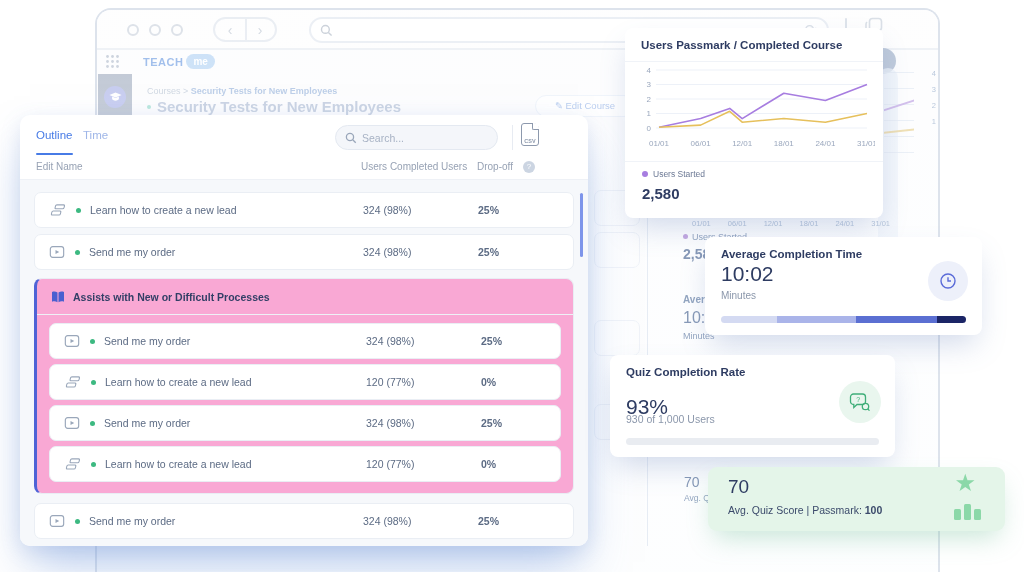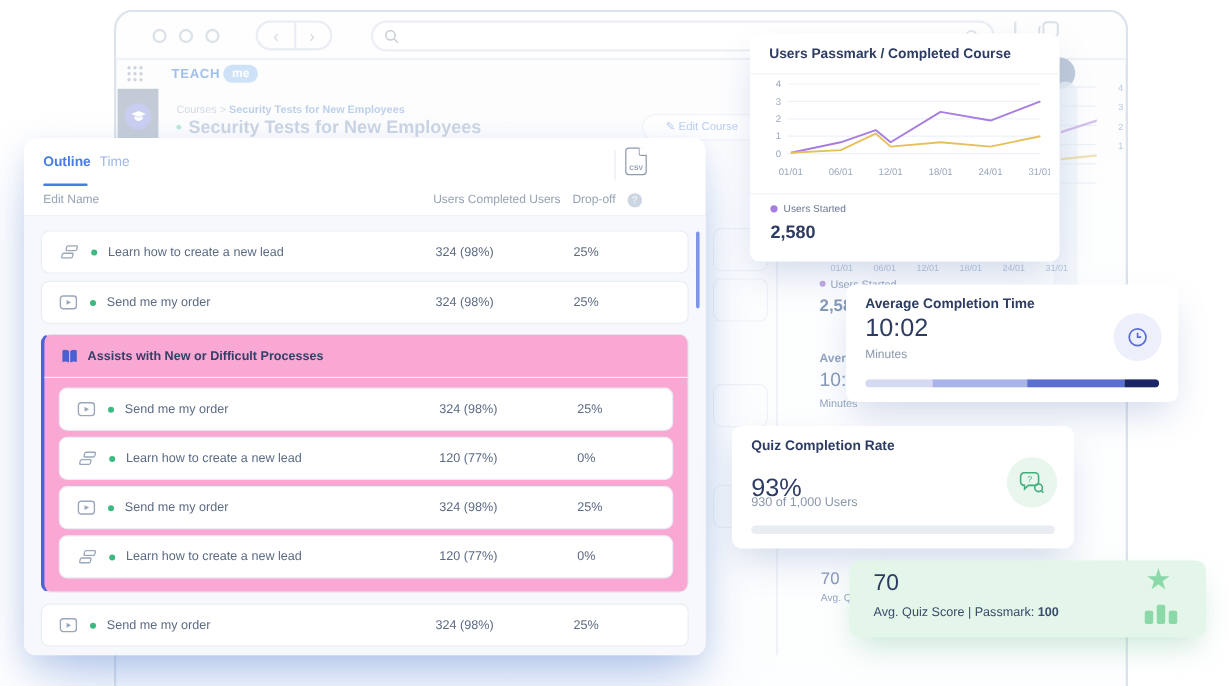--- a/index.html
+++ b/index.html
@@ -61,21 +61,21 @@
   .ghost-cardB .u { font-size:9px; margin-top:4px; }
   .ghost-score { position:absolute; left:684px; top:474px; white-space:nowrap; }
   .ghost-score .v { font-size:14px; color:#8799b7; }
   .ghost-score .l { font-size:8.5px; margin-top:3px; }
 
   
   .panel { position:absolute; left:20px; top:115px; width:568px; height:431px; background:#fff; border-radius:10px;
     box-shadow:0 26px 45px -10px rgba(110,150,220,.5), 0 6px 20px rgba(110,140,200,.18); overflow:hidden; z-index:10; }
   .p-header { position:relative; height:44px; }
   .tab { position:absolute; top:14px; font-size:11.5px; }
-  .tab.on { left:16px; color:#477be6; font-weight:bold; }
+  .tab.on { left:16px; color:#477be6; font-weight:normal; }
   .tab.off { left:63px; color:#9fb6e8; }
   .tab-underline { position:absolute; left:16px; top:38px; width:37px; height:2px; background:#477be6; border-radius:2px; }
   .p-search { position:absolute; left:315px; top:10px; width:163px; height:25px; background:#f4f6fa; border:1px solid #e4e9f1; border-radius:13px; }
   .p-search svg { position:absolute; left:9px; top:6px; }
   .p-search input { position:absolute; left:26px; top:1px; width:128px; height:21px; border:none; outline:none; background:transparent;
     font-size:10.5px; color:#7b8798; font-family:"Liberation Sans", sans-serif; }
   .p-search input::placeholder { color:#a7b2c4; }
   .p-vdiv { position:absolute; left:492px; top:10px; width:1px; height:25px; background:#e7ebf2; }
   .csv-ic { position:absolute; left:501px; top:8px; width:18px; height:23px; border:1.5px solid #8d99ad; border-radius:3px 6px 3px 3px; }
   .csv-ic .fold { position:absolute; right:-1px; top:-1px; width:7px; height:7px; background:#fff; border-left:1.5px solid #8d99ad; border-bottom:1.5px solid #8d99ad; border-radius:0 5px 0 2px; }
@@ -86,21 +86,21 @@
   .col-completed { left:341px; }
   .col-dropoff { left:457px; }
   .qmark { position:absolute; left:503px; top:1px; width:12px; height:12px; border-radius:50%; background:#ccd5e2; color:#fff;
     font-size:8px; text-align:center; line-height:12px; }
   .p-body { position:relative; height:366px; background:#f6f8fb; padding:12px 14px 0 14px; overflow:hidden; }
   .row { position:relative; height:36px; background:#fff; border:1px solid #eaeef4; border-radius:7px; margin-bottom:6px;
     display:flex; align-items:center; padding-left:14px; }
   .row .gdot { width:5px; height:5px; border-radius:50%; background:#3cb981; margin-left:10px; flex:none; }
   .row .rname { margin-left:9px; font-size:10.5px; color:#5c6b84; }
   .row .c2 { position:absolute; left:328px; font-size:10.5px; color:#5c6b84; }
-  .row .c3 { position:absolute; left:443px; font-size:10.5px; color:#5c6b84; }
+  .row .c3 { position:absolute; left:443px; font-size:10.5px; color:#5c6b84;font-weight:bold; }
   .row .ric { flex:none; display:flex; }
   .group { background:#f9a8d4; border:1px solid #e9edf4; border-left:3px solid #4f63d6; border-radius:8px; margin:8px 0 9px 0; }
   .group .g-head { height:36px; display:flex; align-items:center; padding:0 14px; border-bottom:1px solid #eef1f6; }
   .group .g-title { margin-left:8px; font-size:10.5px; font-weight:bold; color:#323f66; }
   .group .g-rows { padding:8px 12px; }
   .group .g-rows .row { margin-bottom:5px; }
   .group .g-rows .row:last-child { margin-bottom:3px; }
   .group .row .c2 { left:316px; }
   .group .row .c3 { left:431px; }
   .p-scrollthumb { position:absolute; right:5px; top:78px; width:3px; height:64px; background:#7189e8; border-radius:2px; opacity:.9; }
@@ -254,20 +254,27 @@
   <div class="ghost ghost-score">
     <div class="v">70</div>
     <div class="l">Avg. Quiz Score | Passmark:</div>
   </div>
 
   <div class="panel">
     <div class="p-header">
       <span class="tab on">Outline</span>
       <span class="tab off">Time</span>
       <span class="tab-underline"></span>
+      <span class="p-search">
+        <svg width="12" height="12" viewBox="0 0 13 13" fill="none" stroke="#9aa7ba" stroke-width="1.4">
+            <circle cx="5.4" cy="5.4" r="3.9"></circle>
+            <line x1="8.4" y1="8.4" x2="11.6" y2="11.6"></line>
+          </svg>
+        <input type="text" placeholder="Search..." style="">
+      </span>
       <span class="p-vdiv"></span>
       <span class="csv-ic">
           <span class="fold"></span>
           <span class="txt">CSV</span>
         </span>
     </div>
     <div class="p-cols">
       <span class="col-item">Edit Name</span>
       <span class="col-completed">Users Completed Users</span>
       <span class="col-dropoff">Drop-off</span>

